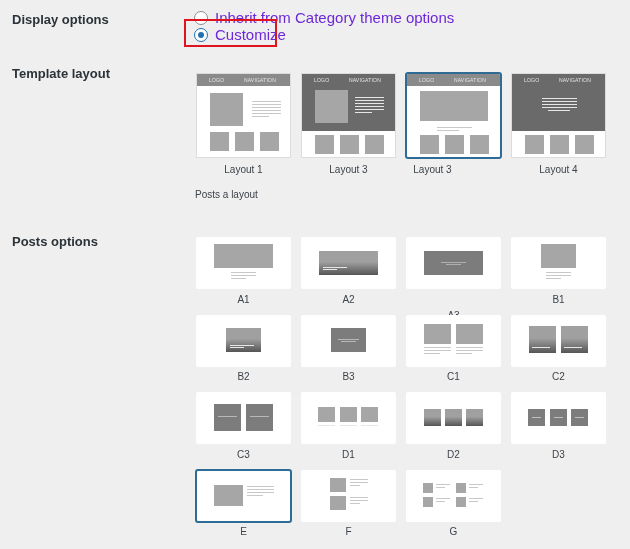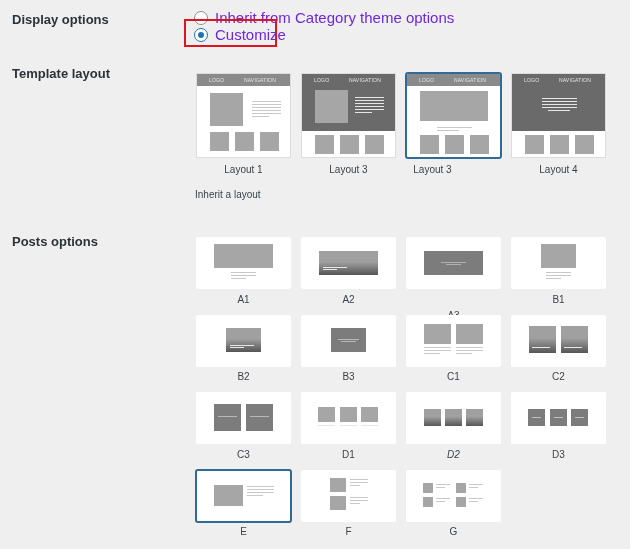--- a/index.html
+++ b/index.html
@@ -179,21 +179,21 @@
   <div class="ln w" style="left:30px;top:27px;width:35px;"></div>
   <div class="ln w" style="left:30px;top:30px;width:35px;"></div>
   <div class="ln w" style="left:30px;top:33px;width:35px;"></div>
   <div class="ln w" style="left:36px;top:36px;width:22px;"></div>
   <div class="blk" style="left:13px;top:61px;width:19px;height:19px;"></div>
   <div class="blk" style="left:38px;top:61px;width:19px;height:19px;"></div>
   <div class="blk" style="left:63px;top:61px;width:19px;height:19px;"></div>
 </div>
 <div class="tpl-caption" style="left:511px;">Layout 4</div>
 
-<div class="hint">Inherit a layout</div>
+<div class="hint">Posts a layout</div>
 
 <div class="section-label" style="top:234px;">Posts options</div>
 
 <div class="post" style="left:196px;top:237px;">
   <div class="blk" style="left:18px;top:7px;width:59px;height:24px;"></div>
   <div class="ln" style="left:35px;top:35px;width:25px;"></div>
   <div class="ln" style="left:35px;top:38px;width:25px;"></div>
   <div class="ln" style="left:35px;top:41px;width:15px;"></div>
 </div>
 <div class="post-caption" style="left:196px;top:294px;">A1</div>
@@ -270,21 +270,21 @@
   <div class="ln w" style="left:39px;top:33px;width:17px;"></div>
   <div class="ln w" style="left:60px;top:33px;width:17px;"></div>
 </div>
 <div class="post-caption" style="left:301px;top:449px;">D1</div>
 
 <div class="post" style="left:406px;top:392px;">
   <div class="blk grad" style="left:18px;top:17px;width:17px;height:17px;"></div>
   <div class="blk grad" style="left:39px;top:17px;width:17px;height:17px;"></div>
   <div class="blk grad" style="left:60px;top:17px;width:17px;height:17px;"></div>
 </div>
-<div class="post-caption" style="left:406px;top:449px;font-style:italic;">D2</div>
+<div class="post-caption" style="left:406px;top:449px;">D2</div>
 
 <div class="post" style="left:511px;top:392px;">
   <div class="blk mid" style="left:17px;top:17px;width:17px;height:17px;"></div>
   <div class="blk mid" style="left:39px;top:17px;width:17px;height:17px;"></div>
   <div class="blk mid" style="left:60px;top:17px;width:17px;height:17px;"></div>
   <div class="ln" style="left:21px;top:25px;width:9px;background:#c0c0c0;"></div>
   <div class="ln" style="left:43px;top:25px;width:9px;background:#c0c0c0;"></div>
   <div class="ln" style="left:64px;top:25px;width:9px;background:#c0c0c0;"></div>
 </div>
 <div class="post-caption" style="left:511px;top:449px;">D3</div>

